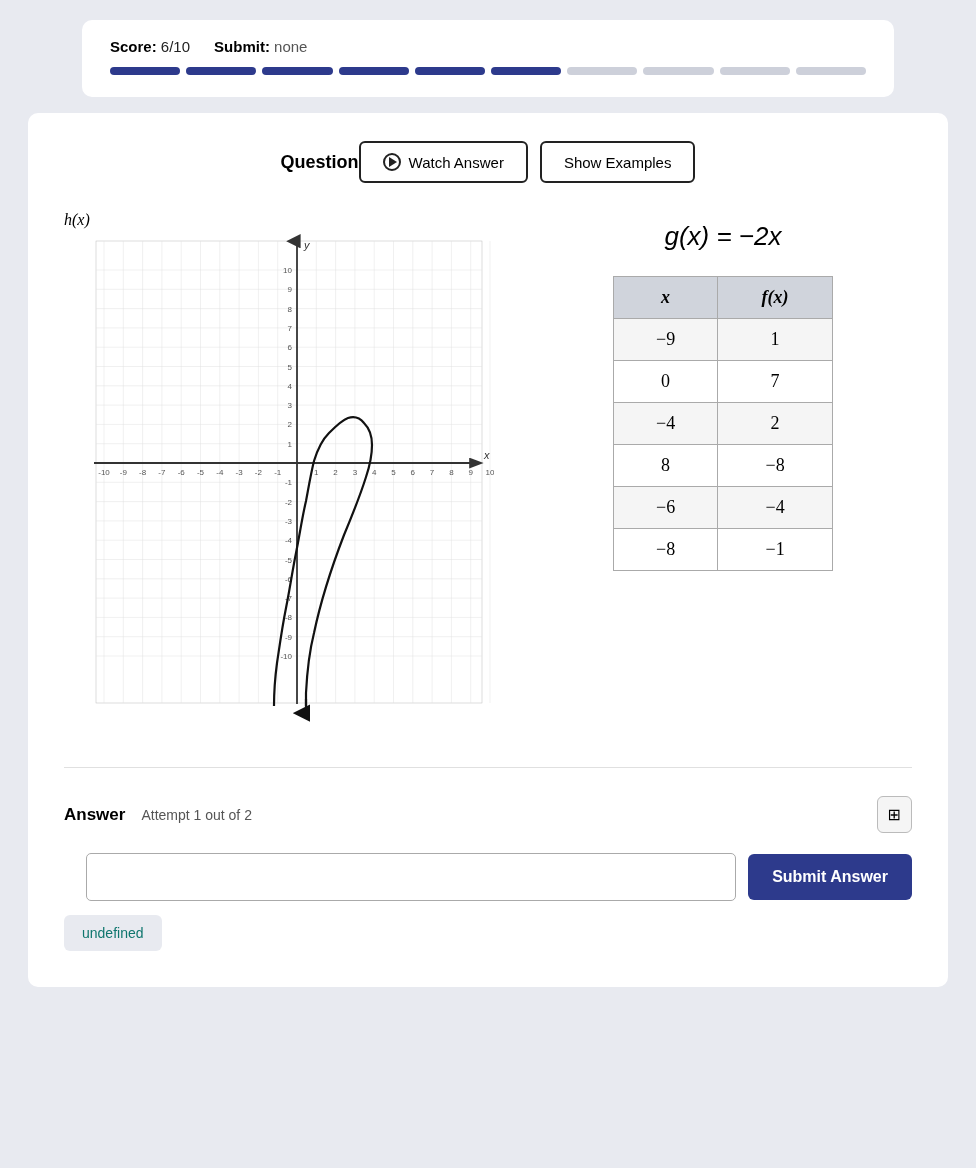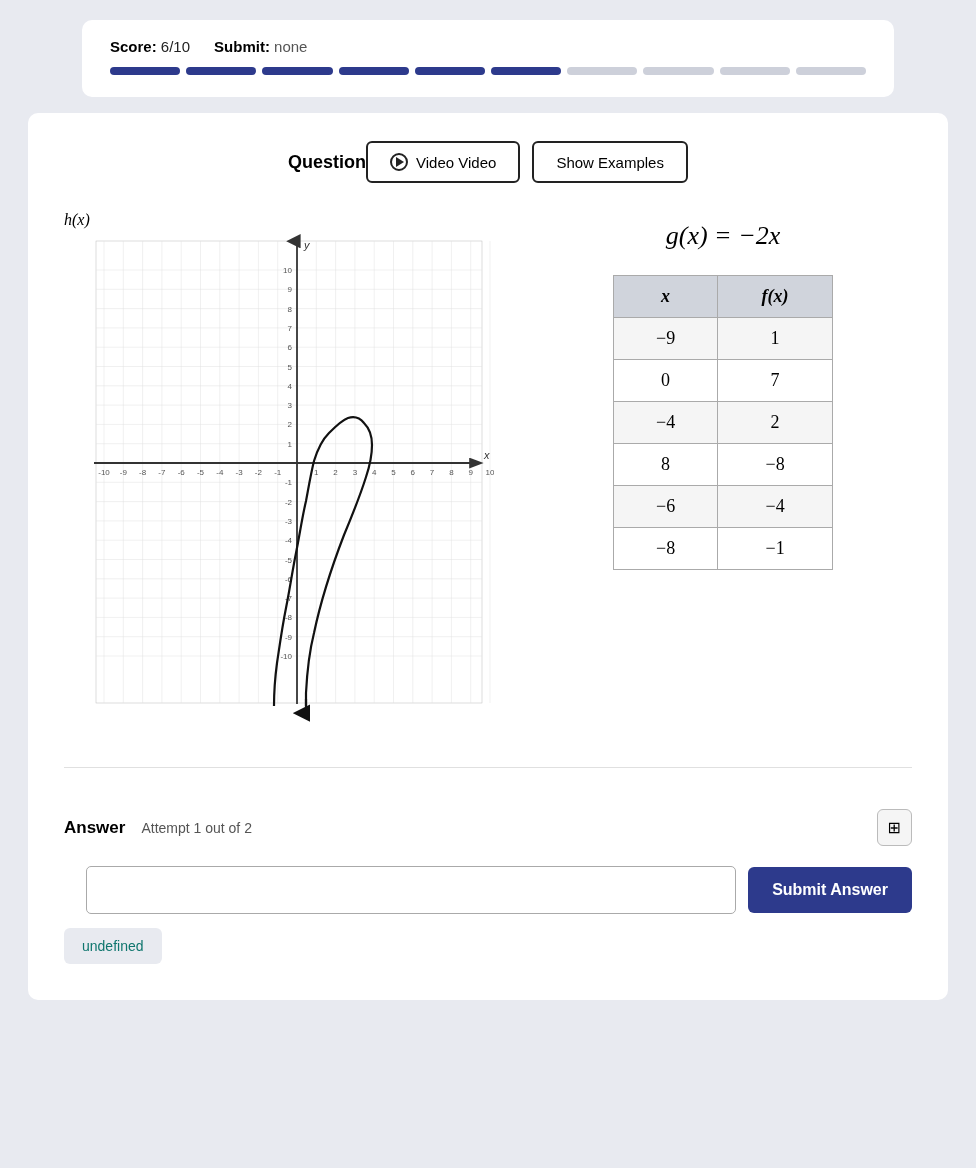--- a/index.html
+++ b/index.html
@@ -127,21 +127,21 @@
       flex: 1;
       display: flex;
       flex-direction: column;
       gap: 24px;
     }
     .gx-formula {
       font-size: 26px;
       font-style: italic;
       text-align: center;
       margin-top: 10px;
-      font-family: Liberation Serif, serif;
+      font-family: Liberation Sans, sans-serif;
     }
 
     
     .fx-table {
       border-collapse: collapse;
       width: 100%;
       max-width: 220px;
       margin: 0 auto;
     }
     .fx-table th {
@@ -160,21 +160,21 @@
       text-align: center;
       font-family: Georgia, serif;
     }
     .fx-table tr:nth-child(odd) td { background: #f5f5f5; }
     .fx-table tr:nth-child(even) td { background: white; }
 
     
     .answer-section {
       margin-top: 40px;
       border-top: 1px solid #e0e0e0;
-      padding-top: 41px;
+      padding-top: 28px;
     }
     .answer-header {
       display: flex;
       justify-content: space-between;
       align-items: center;
       margin-bottom: 20px;
     }
     .answer-label {
       font-family: Arial, sans-serif;
       font-weight: bold;
@@ -263,21 +263,21 @@
 
 <div class="question-card">
 
   <div class="question-header">
     <span class="question-title">Question</span>
     <div class="header-buttons">
       <button class="btn-outline">
         <span class="play-icon">
           <span class="play-triangle"></span>
         </span>
-        <span>Video Video</span>
+        <span>Watch Answer</span>
       </button>
       <button class="btn-outline">
         <span>Show Examples</span>
       </button>
     </div>
   </div>
 
 
   <div class="content-area">
 

